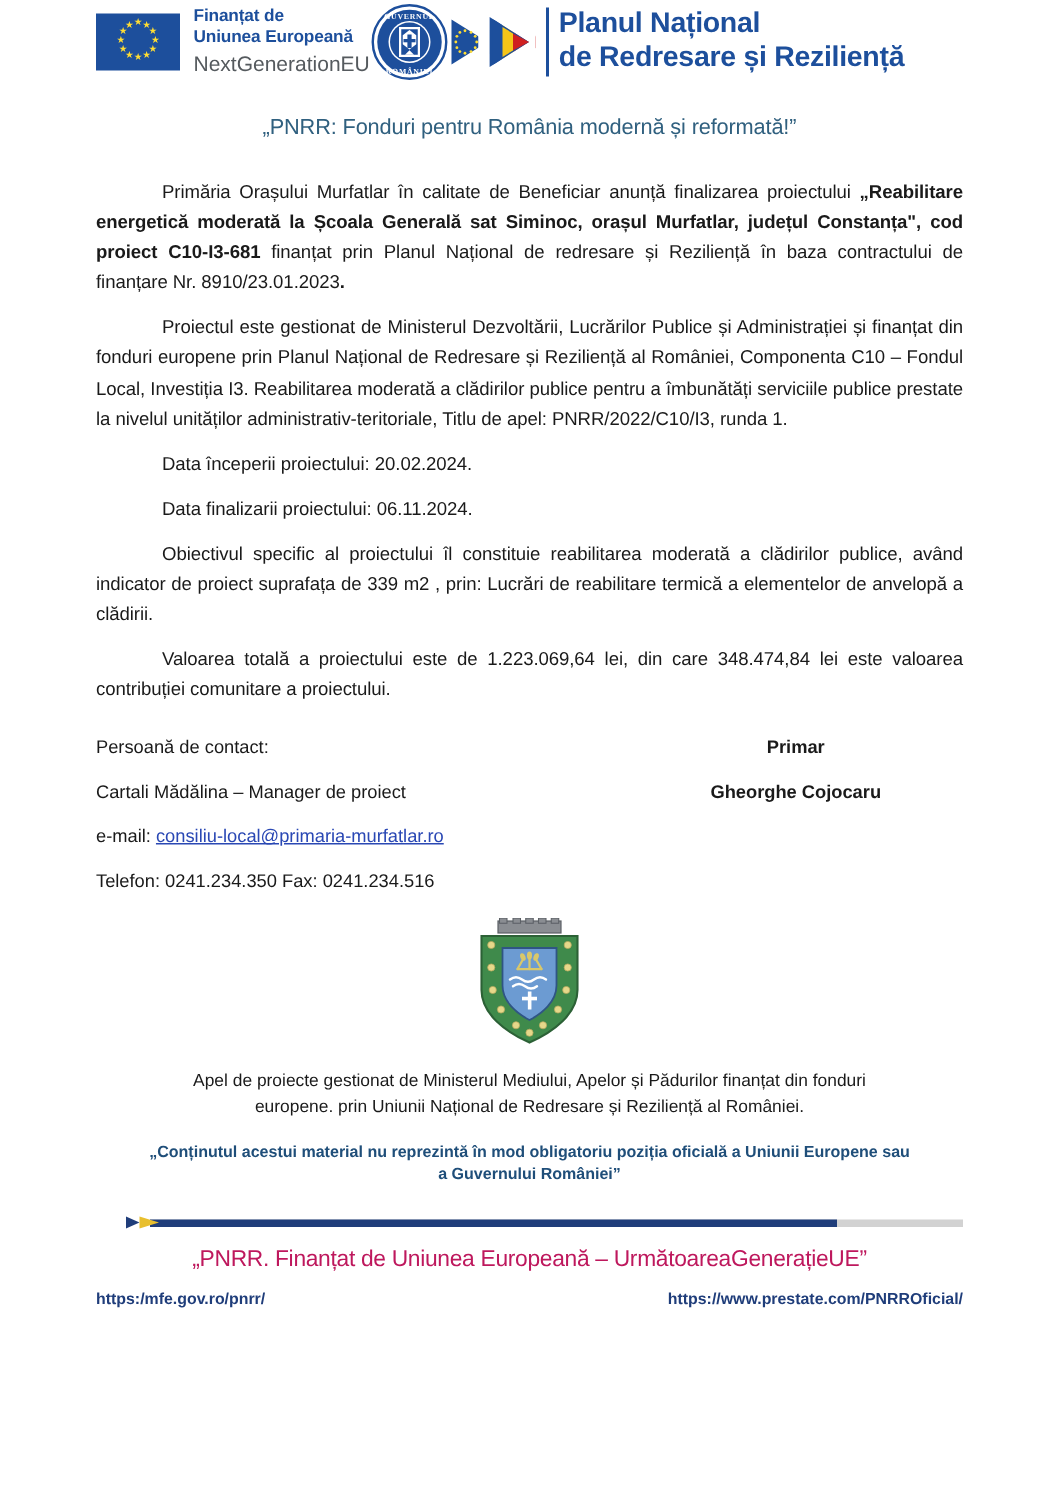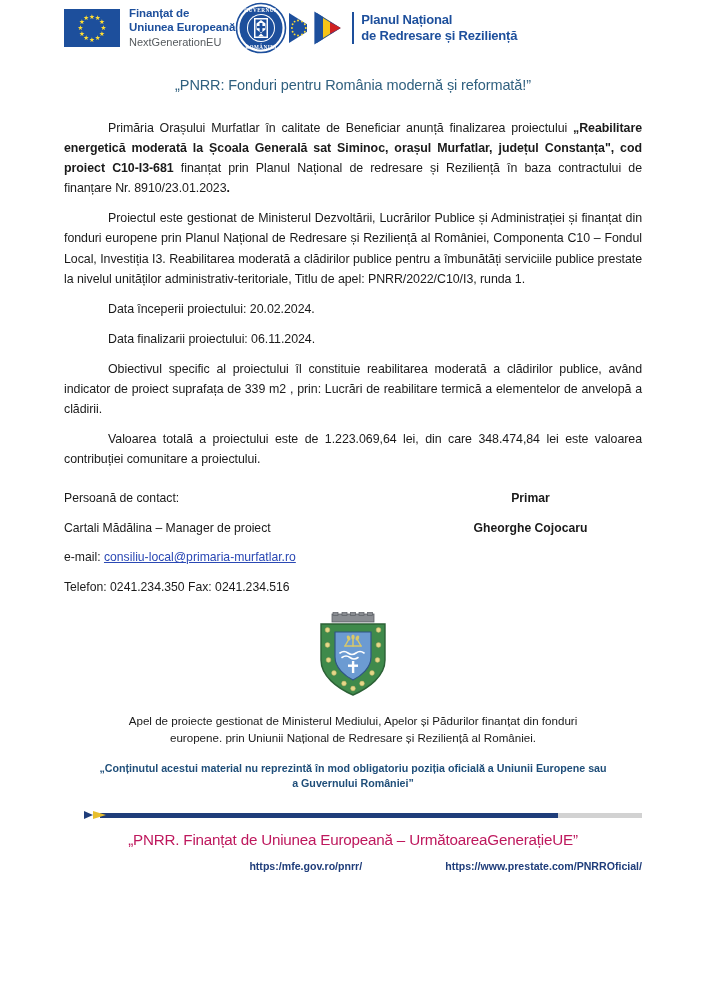--- a/index.html
+++ b/index.html
@@ -51,21 +51,21 @@
     line-height: 1.18;
   }
   .eu-text .l1, .eu-text .l2 {
     color: #1d4f9c;
     font-weight: bold;
     font-size: 11.5px;
     letter-spacing: -0.1px;
   }
   .eu-text .l3 {
     color: #555a5e;
-    font-size: 11px;
+    font-size: 14px;
     margin-top: 1.5px;
   }
 
   
   .gov-seal {
     width: 52px;
     height: 52px;
     position: relative;
     flex: none;
   }
@@ -81,21 +81,21 @@
     align-items: center;
     gap: 1px;
     flex: none;
   }
   .pnrr-text {
     border-left: 2px solid #1d4f9c;
     padding-left: 7px;
     line-height: 1.2;
     color: #1d4f9c;
     font-weight: bold;
-    font-size: 13px;
+    font-size: 19px;
     letter-spacing: -0.2px;
   }
 
   
   .doc-title {
     text-align: center;
     color: #1f4e79;
     font-weight: bold;
     font-size: 25px;
     margin-top: 46px;
@@ -204,21 +204,21 @@
   .footer-slogan {
     margin-top: 11px;
     text-align: center;
     color: #be185d;
     font-size: 15.2px;
     letter-spacing: -0.2px;
   }
   .footer-urls {
     margin-top: 12px;
     display: flex;
-    justify-content: flex-end;
+    justify-content: space-between;
     gap: 83px;
     font-size: 10.6px;
     font-weight: bold;
     color: #1f3d7a;
   }
 </style>
 </head>
 <body>
 
 <div class="page">

